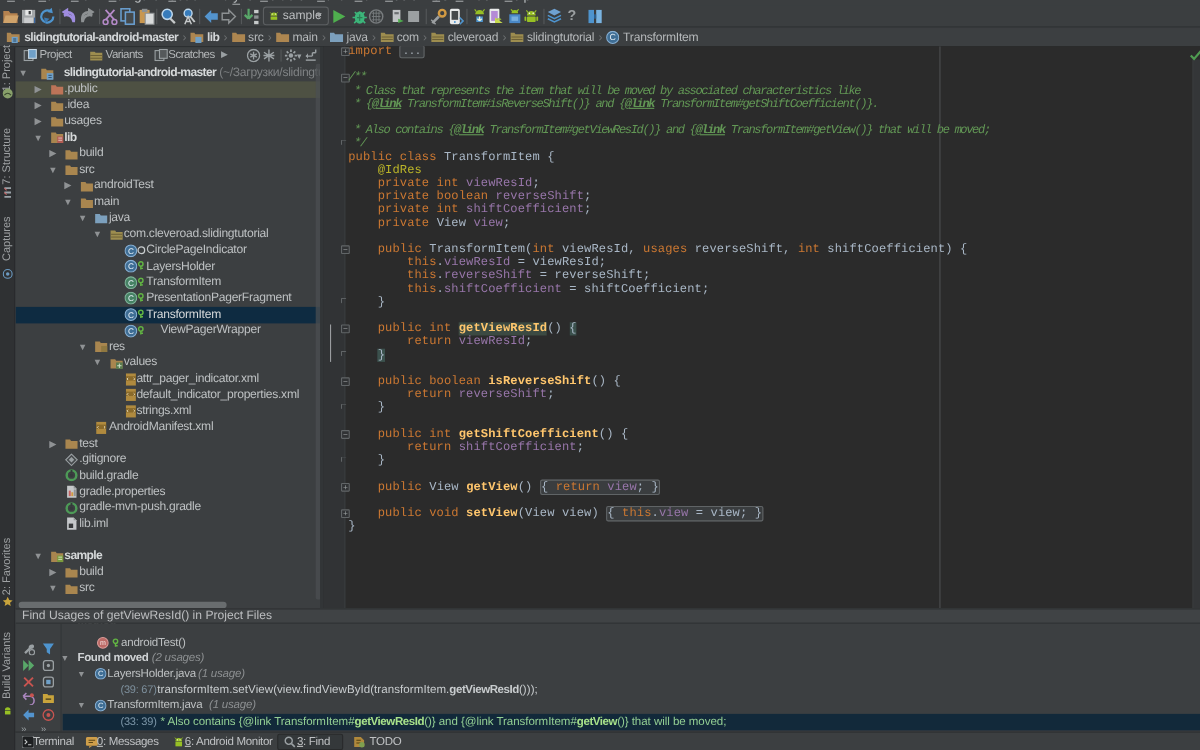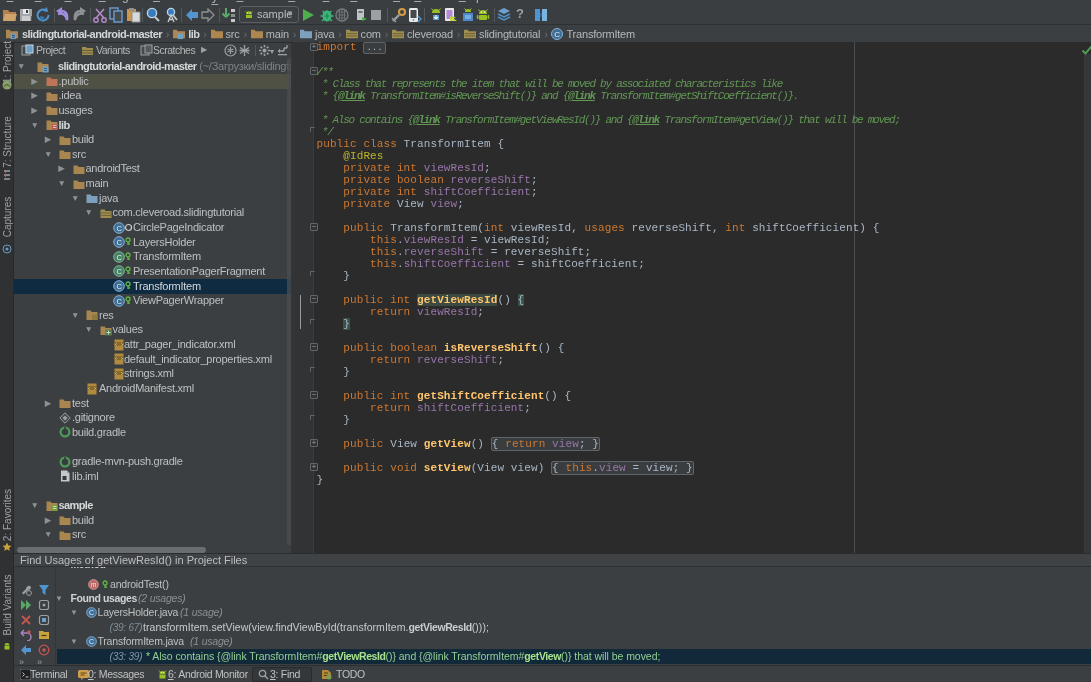--- a/index.html
+++ b/index.html
@@ -53,21 +53,21 @@
 #greencheck{position:absolute;right:-2px;top:2px}
 
 #fpanel{left:14px;top:553px;width:1077px;height:112px;background:#3c3f41;overflow:hidden}
 #fhead{position:absolute;left:0;top:0;width:1077px;height:14px;background:#404345;border-bottom:1px solid #2e3133;color:#bcbec0;font-size:11px;line-height:14px;z-index:5}
 #ftools{position:absolute;left:0;top:14px;width:42px;height:98px;border-right:1px solid #333639}
 .fico{position:absolute;width:12px;height:12px}
 .frow{position:absolute;left:0;width:1077px;height:15px;line-height:15px;font-size:10.5px;letter-spacing:-0.2px;color:#bdc0c2;white-space:nowrap}
 .frow b{letter-spacing:-0.4px}
 .frow .it{font-style:italic;color:#8c8f91}
 .fsel{background:#12293a}
-.lnum{font-style:italic;color:#7d8f9c;font-size:10px}
+.lnum{color:#7d8f9c;font-size:10px}
 .cde{color:#c8ccce;letter-spacing:0.05px}
 .gsel{color:#93ce93;letter-spacing:-0.05px}
 
 #statusbar{left:14px;top:665px;width:1077px;height:17px;background:#3c3f41;border-top:1px solid #2c2e30;font-size:10.5px;letter-spacing:-0.3px;color:#bfc1c3;line-height:16px}
 #findbtn{position:absolute;left:238px;top:1px;width:60px;height:15px;background:#34383a;border:1px solid #282a2b;border-radius:2px}
 .sbico{position:absolute;top:2.5px;width:11px;height:11px}
 .sbtx{position:absolute;top:0}
 </style></head>
 <body>
 <div id="root">
@@ -501,21 +501,21 @@
         </div>
 <div class="trow" style="top:235.2px">
           <svg class="ic" style="left:98.5px" viewBox="0 0 12 12">
             <circle cx="6" cy="6" r="5.3" fill="#3f6e95" stroke="#87afd3"></circle>
             <text x="6" y="8.7" text-anchor="middle" font-size="7.5" fill="#e8f1f8">C</text>
           </svg>
           <svg class="b2" style="left:110px" viewBox="0 0 9 9">
             <circle cx="4" cy="3" r="2" fill="none" stroke="#62b543" stroke-width="1.3"></circle>
             <path d="M4 5v3M4 7h2" stroke="#62b543" stroke-width="1.3"></path>
           </svg>
-          <span class="tx" style="left:119px">ViewPagerWrapper</span>
+          <span class="tx" style="left:132px">ViewPagerWrapper</span>
         </div>
 <div class="trow" style="top:249.8px">
           <span class="ar" style="left:56px">▼</span>
           <svg class="ic" style="left:72px" viewBox="0 0 12 12">
             <path d="M.5 1.5h4.2l.9 1.4h5.9V11H.5z" fill="#a9864f"></path>
             <rect x="6" y="5.5" width="5.5" height="5.5" fill="#8f7840"></rect>
           </svg>
           <span class="tx" style="left:85px">res</span>
         </div>
 <div class="trow" style="top:264.4px">
@@ -573,20 +573,30 @@
           </svg>
           <span class="tx" style="left:58px">.gitignore</span>
         </div>
 <div class="trow" style="top:366.9px">
           <svg class="ic" style="left:45px" viewBox="0 0 12 12">
             <circle cx="6" cy="6" r="4.4" fill="none" stroke="#4d9a57" stroke-width="2.2"></circle>
             <circle cx="6" cy="6" r="1.6" fill="#35393b"></circle>
             <path d="M6 1v3" stroke="#35393b" stroke-width="1.6"></path>
           </svg>
           <span class="tx" style="left:58px">build.gradle</span>
+        </div>
+<div class="trow" style="top:381.5px">
+          <svg class="ic" style="left:45px" viewBox="0 0 12 12">
+            <path d="M2 .5h6l2.5 2.5V11.5H2z" fill="#c5c8ca"></path>
+            <path d="M8 .5V3h2.5" fill="#8f9395"></path>
+            <rect x="3.5" y="5" width="1.8" height="5" fill="#c66363"></rect>
+            <rect x="5.8" y="6.5" width="1.8" height="3.5" fill="#d29a43"></rect>
+            <rect x="8.1" y="4" width="1.8" height="6" fill="#8f9395"></rect>
+          </svg>
+          <span class="tx" style="left:58px">gradle.properties</span>
         </div>
 <div class="trow" style="top:396.2px">
           <svg class="ic" style="left:45px" viewBox="0 0 12 12">
             <circle cx="6" cy="6" r="4.4" fill="none" stroke="#4d9a57" stroke-width="2.2"></circle>
             <circle cx="6" cy="6" r="1.6" fill="#35393b"></circle>
             <path d="M6 1v3" stroke="#35393b" stroke-width="1.6"></path>
           </svg>
           <span class="tx" style="left:58px">gradle-mvn-push.gradle</span>
         </div>
 <div class="trow" style="top:410.8px">
@@ -742,21 +752,21 @@
           <text x="6" y="8.5" text-anchor="middle" font-size="7" fill="#f4e4e3">m</text>
         </svg>
         <svg style="position:absolute;left:87px;top:3px;width:9px;height:9px" viewBox="0 0 9 9">
           <circle cx="4" cy="3" r="2" fill="none" stroke="#62b543" stroke-width="1.3"></circle>
           <path d="M4 5v3M4 7h2" stroke="#62b543" stroke-width="1.3"></path>
         </svg>
         <span style="position:absolute;left:96px">androidTest()</span>
       </div>
 <div class="frow" style="top:37.5px">
         <span class="ar" style="position:absolute;left:41px;color:#8f9294;font-size:8px">▼</span>
-        <b style="position:absolute;left:56.5px;color:#d0d3d5">Found usages</b>
+        <b style="position:absolute;left:56.5px;color:#d0d3d5">Found moved</b>
         <span class="it" style="position:absolute;left:124px">(2 usages)</span>
       </div>
 <div class="frow" style="top:52px">
         <span style="position:absolute;left:56px;color:#8f9294;font-size:8px">▼</span>
         <svg style="position:absolute;left:72px;top:2px;width:11px;height:11px" viewBox="0 0 12 12">
           <circle cx="6" cy="6" r="5.3" fill="#3f6e95" stroke="#87afd3"></circle>
           <text x="6" y="8.7" text-anchor="middle" font-size="7.5" fill="#e8f1f8">C</text>
         </svg>
         <span style="position:absolute;left:83.5px">LayersHolder.java</span>
         <span class="it" style="position:absolute;left:166px">(1 usage)</span>

